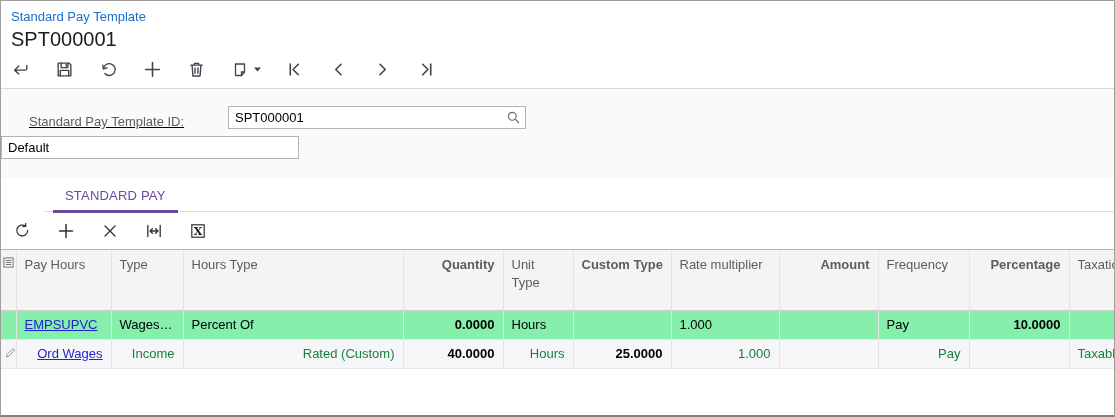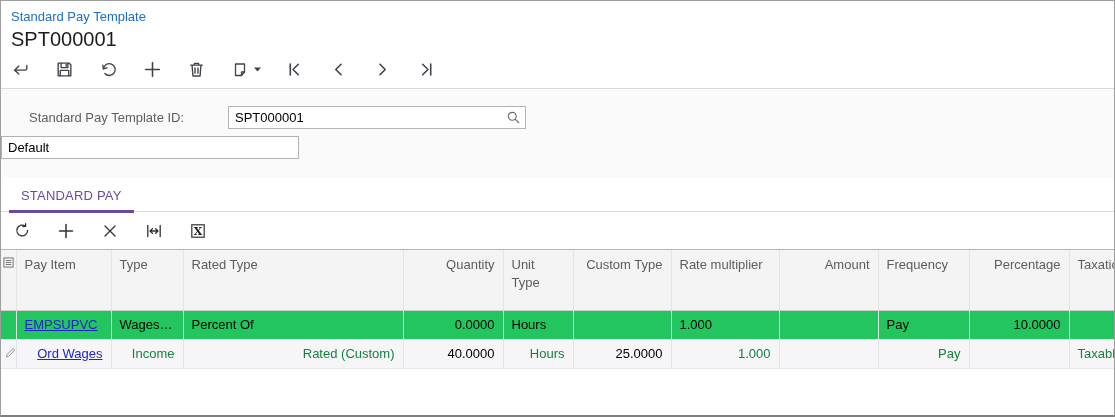--- a/index.html
+++ b/index.html
@@ -20,54 +20,54 @@
   .screen-title { font-size: 13px; color: #1b6fc9; text-decoration: none; cursor: pointer; display:inline-block; margin-top:2px;}
   .record-id { font-size: 20px; color: #1c1c1c; margin-top: 3px; }
   .toolbar { display: flex; align-items: center; margin-top: 9px; }
   .tbtn { width: 19px; height: 19px; margin-right: 25px; display:flex; align-items:center; justify-content:center; cursor:pointer; }
   .tbtn svg { display:block; }
   .tbtn.with-caret { width: 32px; margin-right: 22px; }
   .icon-stroke { stroke:#45404a; stroke-width:1.3; fill:none; stroke-linecap:round; stroke-linejoin:round; }
 
   
   .form-area { position: relative; height: 89px; background: #fafafa; border-bottom: 0; padding-top: 16px; }
-  .form-row { display:flex; align-items:center; height: 24px; margin-bottom: 6px; }
+  .form-row { display:flex; align-items:flex-end; height: 24px; margin-bottom: 6px; text-decoration: underline; }
   .form-label { width: 227px; padding-left: 28px; font-size: 13px; color: #5f5f5f; }
   .form-label.required { padding-left: 17px; }
   .req-star { color:#6b6b6b; margin-right: 4px; }
   .tb-wrap { position: relative; }
   .tb { width: 298px; height: 23px; border: 1px solid #b3b3b3; background: #fff;
         font-family:"Liberation Sans",sans-serif; font-size: 13px; color:#000; padding: 2px 6px; border-radius:0; outline:none;}
   .tb.with-lookup { padding-right: 24px; }
   .lookup { position:absolute; right:5px; top:4px; cursor:pointer; }
   .active-box { position: absolute; left: 771px; top: 108px; display:flex; align-items:center; cursor:pointer; }
   .cb { width:15px; height:15px; background:#1976d2; border:1px solid #1976d2; border-radius:2px;
         display:flex; align-items:center; justify-content:center; margin-right:5px; }
   .cb svg { display:block; }
   .cb-label { font-size: 13px; color: #3c3c3c; }
 
   
-  .tabbar { position:relative; height: 34px; background:#fff; border-bottom: 1px solid #dcdcdc; }
+  .tabbar { position:relative; height: 34px; background:#fff; border-bottom: 1px solid #dcdcdc; margin-left: 44px; }
   .tab { position:absolute; left: 8px; top: 0; height: 34px; padding: 0 12px; display:flex; align-items:center;
          font-size: 13px; color: #6a4a9f; letter-spacing: .2px; cursor:pointer; }
   .tab.active:after { content:""; position:absolute; left:0; right:0; bottom:-1px; height:3px; background:#6a4a9f; }
 
   
   .gridbar { height: 37px; display:flex; align-items:center; padding-left: 12px; background:#fff; }
   .gbtn { width: 18px; height: 18px; margin-right: 26px; display:flex; align-items:center; justify-content:center; cursor:pointer; }
   .gicon-stroke { stroke:#333; stroke-width:1.3; fill:none; stroke-linecap:round; stroke-linejoin:round; }
 
   
   .grid { border-top: 1px solid #b5b5b5; width: 1115px; overflow: hidden; }
   table { border-collapse: collapse; table-layout: fixed; width: 1128px; font-size: 13px; }
   th, td { border-right: 1px solid #e4e4e4; overflow: hidden; white-space: nowrap; }
   th { height: 60px; background: #f4f4f4; color: #5d5d5d; font-weight: normal; text-align: left;
        vertical-align: top; padding: 6px 8px 0 8px; border-bottom: 1px solid #cfcfcf; line-height: 1.35; }
-  th.num, td.num { text-align: right; }
-  td { height: 29px; background:#22c55e; padding: 0 8px; color:#000; border-bottom: 1px solid #e8e8e8; }
+  th.num, td.num { text-align: right; font-weight: bold; }
+  td { height: 29px; background:#86efac; padding: 0 8px; color:#000; border-bottom: 1px solid #e8e8e8; }
   tr.editing td { background: #f6f6f8; text-align: right; }
   td.muted { color: #15803d; }
   td a { color: #2323cc; text-decoration: underline; cursor: pointer; }
   .gutter { padding: 0; text-align: center; }
   th.gutter { padding-top: 5px; }
   .wrapcell { white-space: normal; }
   .belowgrid { background:#fff; height: 46px; }
 </style>
 </head>
 <body>
@@ -219,23 +219,23 @@
           <col style="width:60px">
       </colgroup>
       <thead>
         <tr>
           <th class="gutter">
             <svg width="11" height="11" viewBox="0 0 12 12">
               <rect x="1" y="1" width="10" height="10" fill="none" stroke="#6b6b6b" stroke-width="1"></rect>
               <path d="M3 3.8 H9 M3 6 H9 M3 8.2 H9" stroke="#6b6b6b" stroke-width="1" fill="none"></path>
             </svg>
           </th>
-          <th>Pay Item</th>
+          <th>Pay Hours</th>
           <th>Type</th>
-          <th>Rated Type</th>
+          <th>Hours Type</th>
           <th class="num">Quantity</th>
           <th class="wrapcell">Unit Type</th>
           <th class="num">Custom Type</th>
           <th class="wrapcell">Rate multiplier</th>
           <th class="num">Amount</th>
           <th>Frequency</th>
           <th class="num">Percentage</th>
           <th>Taxation</th>
         </tr>
       </thead>

